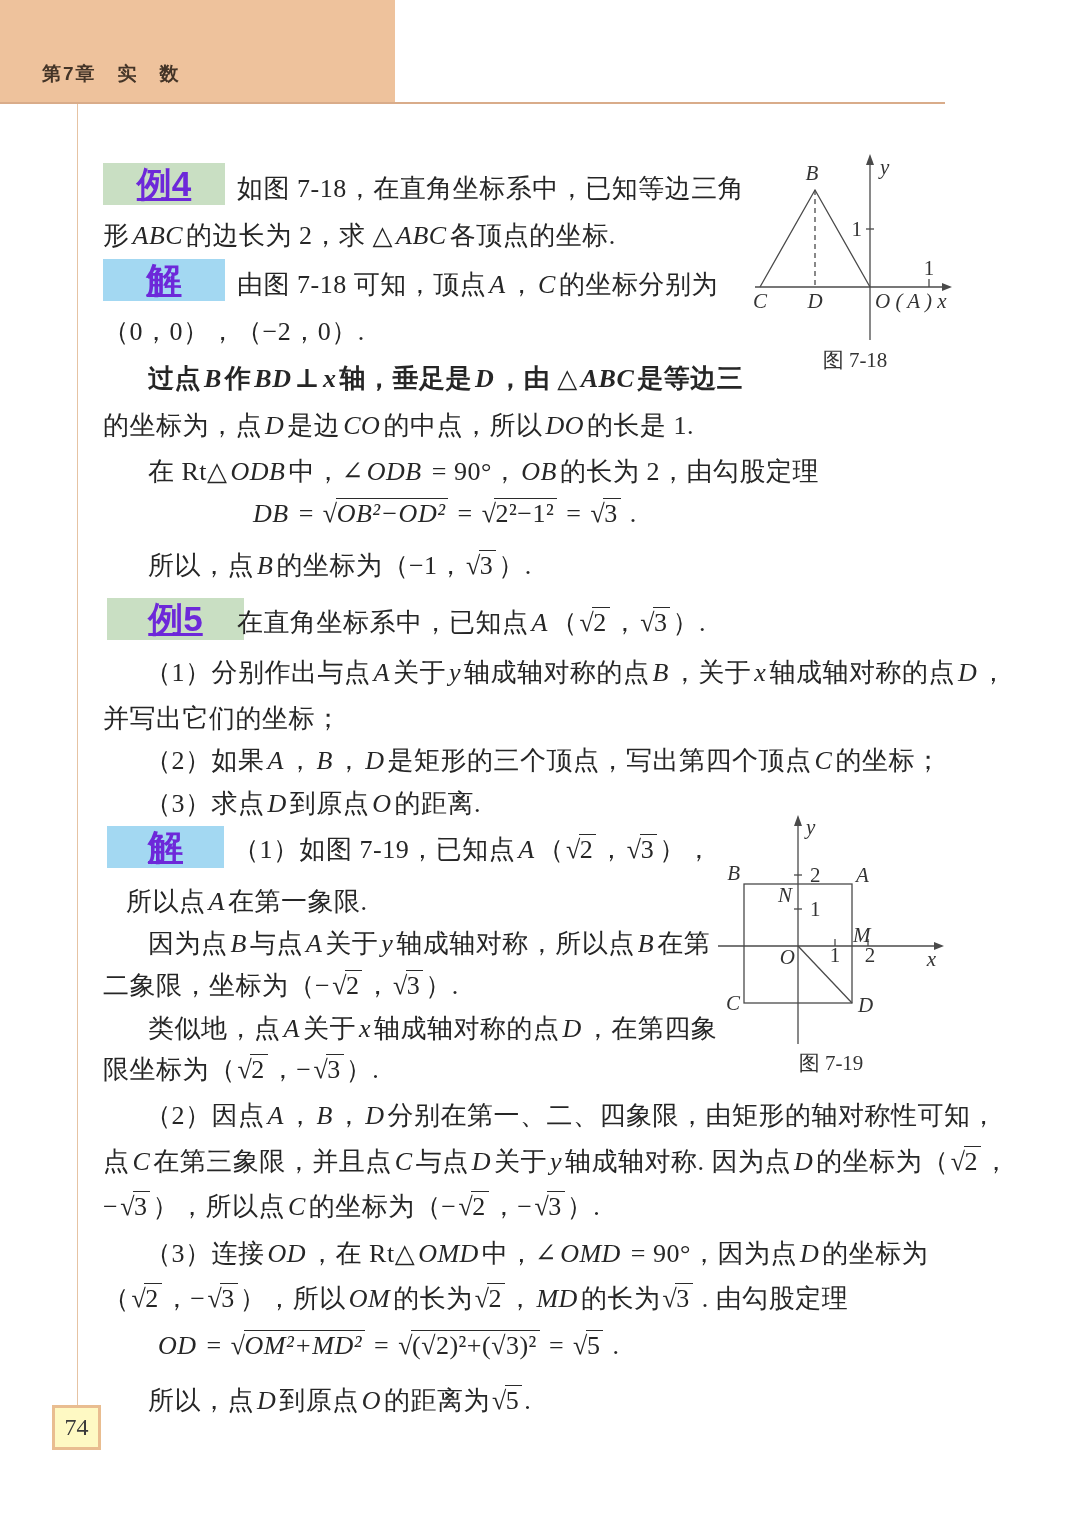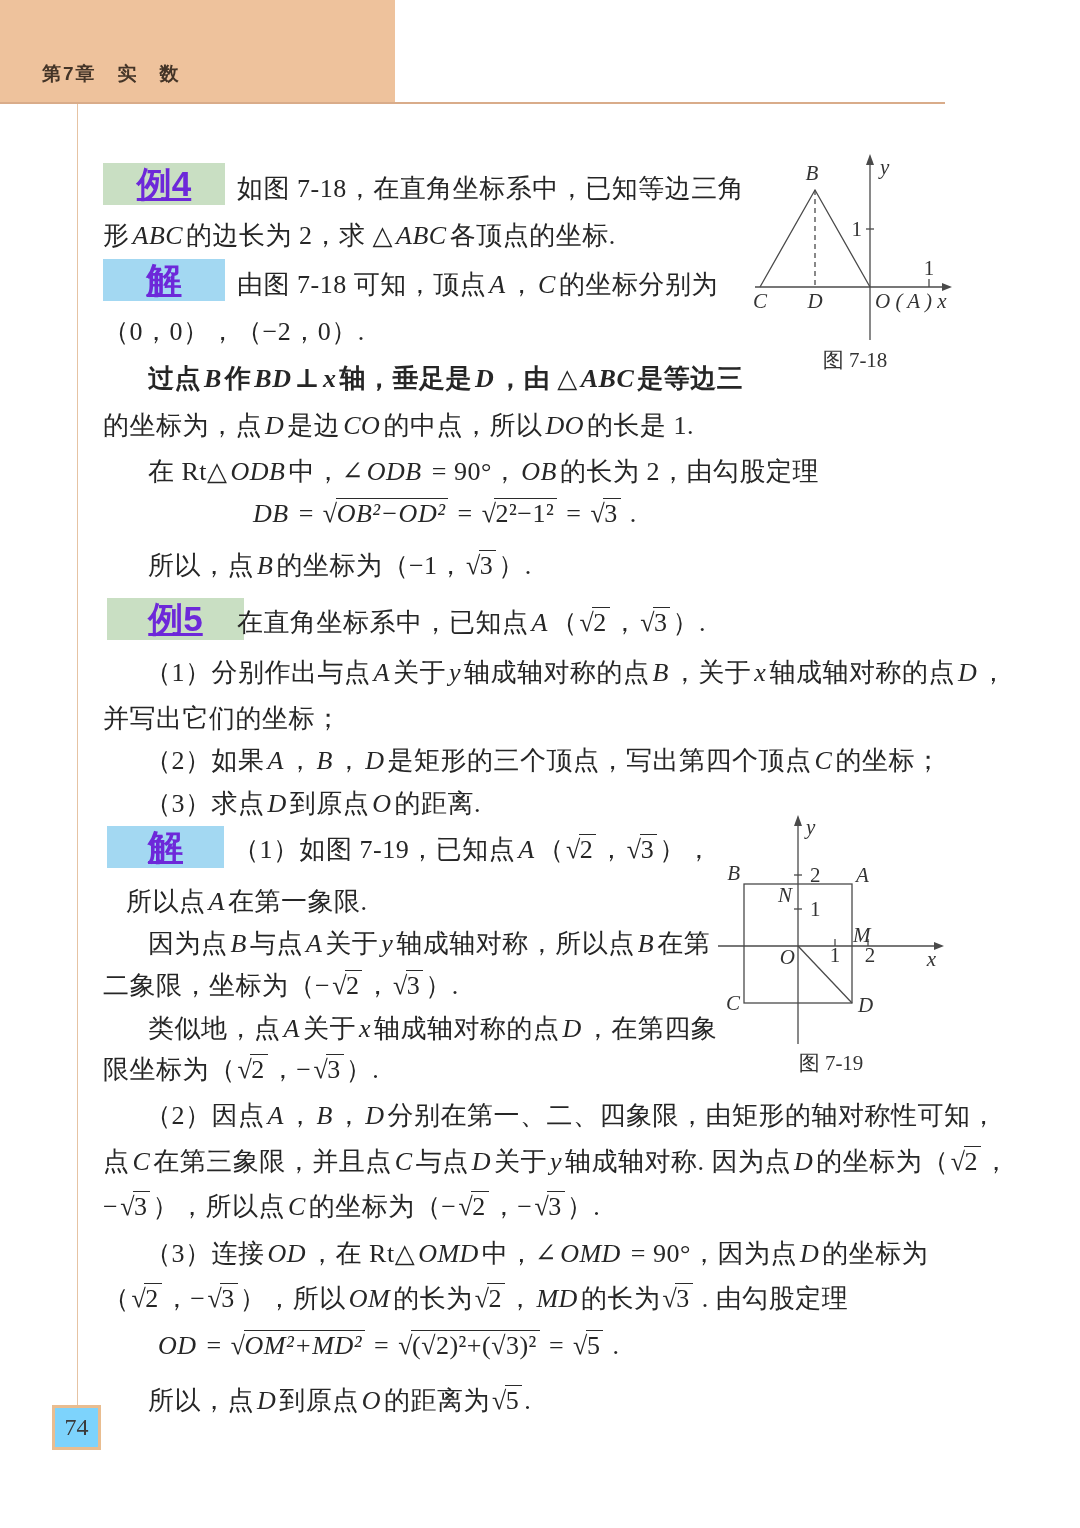--- a/index.html
+++ b/index.html
@@ -9,21 +9,21 @@
   }
   .header-band{position:absolute;left:0;top:0;width:395px;height:103px;background:#eec29c;}
   .chapter-title{
     position:absolute;left:42px;top:61px;font-family:"Liberation Sans","DejaVu Sans",sans-serif;
     font-weight:bold;font-size:19px;color:#433427;letter-spacing:2px;white-space:nowrap;
   }
   .header-rule{position:absolute;left:0;top:102px;width:945px;height:2px;background:#d9ac8a;}
   .side-rule{position:absolute;left:77px;top:104px;width:1px;height:1301px;background:#e6c3a3;}
   .page-num{
     position:absolute;left:52px;top:1405px;width:49px;height:45px;box-sizing:border-box;
-    background:#7dd3fc;border:3px solid #e9bd90;display:flex;align-items:center;justify-content:center;
+    background:#fef9c3;border:3px solid #e9bd90;display:flex;align-items:center;justify-content:center;
     font-size:24px;color:#3a3a3a;
   }
   .badge{
     position:absolute;height:42px;display:flex;align-items:center;justify-content:center;
     font-family:"Liberation Sans","DejaVu Sans",sans-serif;font-weight:bold;font-size:35px;color:#6d28d9;text-decoration:underline;
   }
   .badge.green{background:#c9dfc3;}
   .badge.blue{background:#a3d8f2;}
   .line{position:absolute;font-size:26px;white-space:nowrap;letter-spacing:0.5px;line-height:1.3;}
   .run{display:inline;}

